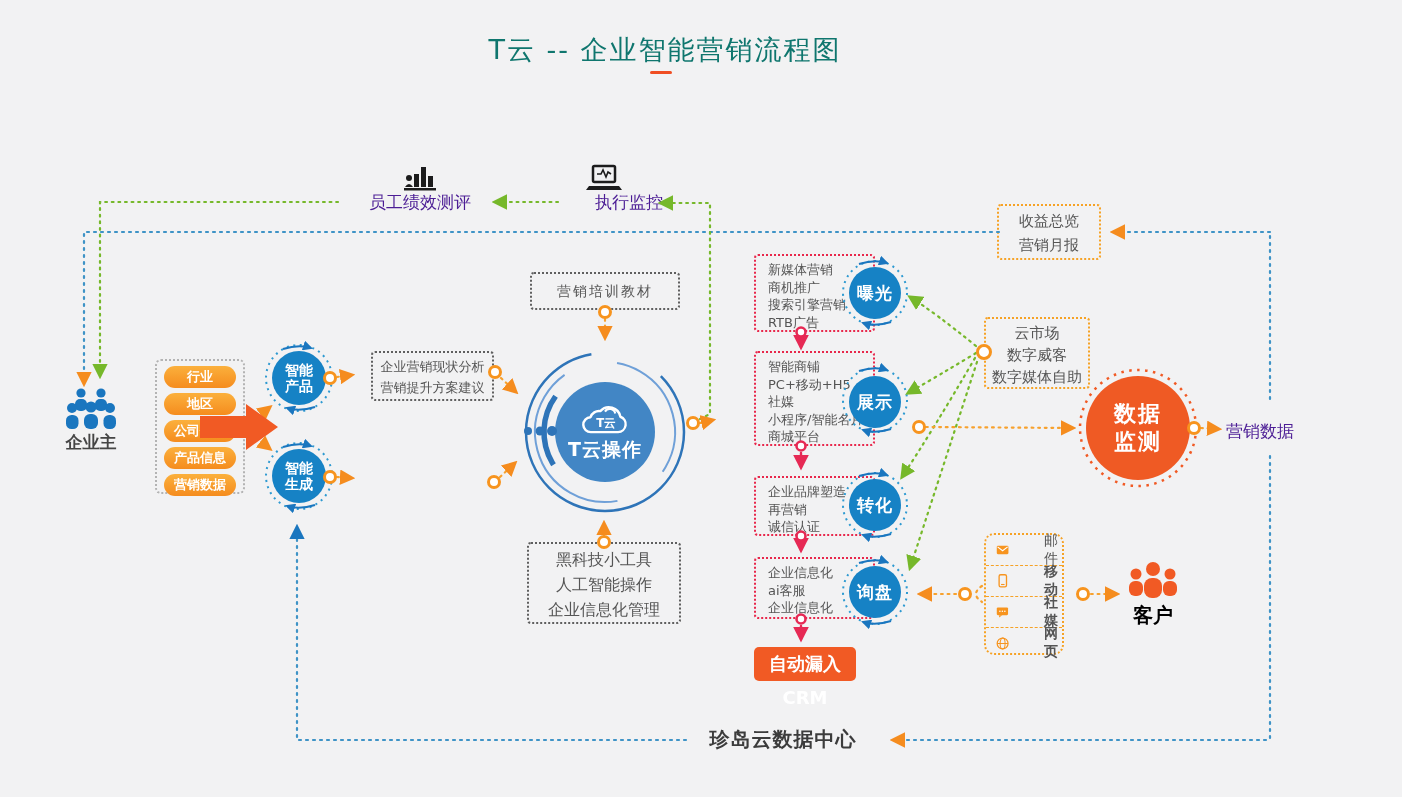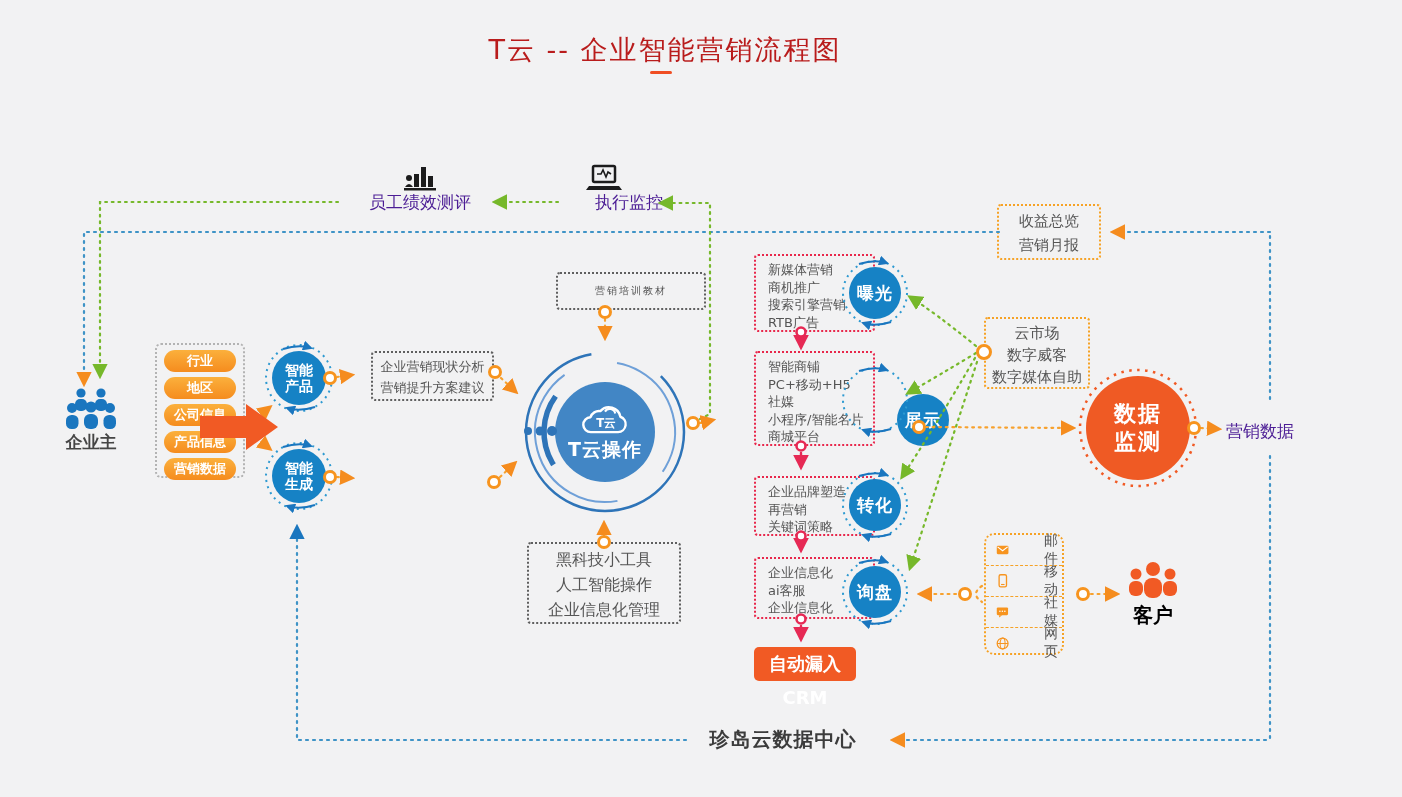--- a/index.html
+++ b/index.html
@@ -24,23 +24,23 @@
           background:#4286c5;display:flex;flex-direction:column;align-items:center;justify-content:center;z-index:3;}
   .tcloud .op{color:#fff;font-weight:bold;font-size:19px;margin-top:-2px;letter-spacing:1px;}
   
   .dmcircle{position:absolute;left:1086px;top:376px;width:104px;height:104px;border-radius:50%;background:#ef5a24;
             color:#fff;font-weight:bold;font-size:22px;line-height:28px;display:flex;flex-direction:column;
             align-items:center;justify-content:center;z-index:3;letter-spacing:2px;}
   .crm{position:absolute;left:754px;top:647px;width:102px;height:34px;border-radius:5px;background:#f15a24;
        color:#fff;font-weight:bold;font-size:18px;text-align:center;line-height:34px;z-index:3;}
   .funnel-items{padding:5px 0 0 12px;font-size:13px;line-height:17.5px;color:#555;}
   .chan-row{height:30px;display:flex;align-items:center;padding-left:10px;gap:24px;}
-  .chan-row + .chan-row{border-top:1px dashed #f6a225;}
+  .chan-row + .chan-row{border-top:1px dashed #f6a225;font-weight:bold;}
   .chan-row .txt{font-size:14px;color:#555;margin-left:7px;}
-  .title{position:absolute;left:390px;top:32px;width:550px;text-align:center;font-size:27px;color:#b91c1c;letter-spacing:2px;}
+  .title{position:absolute;left:390px;top:32px;width:550px;text-align:center;font-size:27px;color:#0f766e;letter-spacing:2px;}
   .tick{position:absolute;left:650px;top:71px;width:22px;height:3px;background:#f04e23;border-radius:2px;}
   svg.layer{position:absolute;left:0;top:0;z-index:5;pointer-events:none;}
   .z2{z-index:2;}
 </style>
 </head>
 <body>
 
 <div id="stage">
 
   <div class="title">T云 -- 企业智能营销流程图</div>
@@ -56,39 +56,39 @@
   </svg>
   <div class="abs lbl" style="left:340px;top:191px;width:160px;text-align:center;font-size:17px;">员工绩效测评</div>
 
   <svg class="abs" style="left:584px;top:164px;" width="40" height="28" viewBox="0 0 40 28">
     <rect x="9" y="2" width="22" height="16" rx="1.5" fill="none" stroke="#1c1c1c" stroke-width="2.5"></rect>
     <polyline points="13,10 17,10 19,6 22,13 24,8 27,10" fill="none" stroke="#1c1c1c" stroke-width="1.6"></polyline>
     <path d="M5,22 L35,22 L38,26 L2,26 z" fill="#1c1c1c"></path>
   </svg>
   <div class="abs lbl" style="left:548px;top:191px;width:115px;text-align:right;font-size:17px;">执行监控</div>
 
-  <div class="box z2" style="left:556px;top:272px;width:150px;height:38px;line-height:34px;font-size:10px;letter-spacing:2px;">营销培训教材</div>
+  <div class="box z2" style="left:530px;top:272px;width:150px;height:38px;line-height:34px;font-size:14px;letter-spacing:2px;">营销培训教材</div>
 
   <svg class="abs" style="left:64px;top:388px;" width="54" height="44" viewBox="0 0 54 44">
     <g fill="#1a76bf">
       <circle cx="17" cy="5" r="4.6"></circle>
         <rect x="11" y="11" width="12" height="12" rx="5"></rect>
       <circle cx="37" cy="5" r="4.6"></circle>
         <rect x="31" y="11" width="12" height="12" rx="5"></rect>
       <circle cx="8" cy="20" r="5"></circle>
         <rect x="2" y="27" width="12.5" height="14" rx="5.5"></rect>
       <circle cx="27" cy="19" r="5.6"></circle>
         <rect x="20" y="26" width="14" height="15" rx="6"></rect>
       <circle cx="46" cy="20" r="5"></circle>
         <rect x="39.5" y="27" width="12.5" height="14" rx="5.5"></rect>
     </g>
   </svg>
   <div class="abs" style="left:54px;top:431px;width:74px;text-align:center;font-size:17px;font-weight:600;color:#454545;">企业主</div>
 
-  <div class="box box-lgray z2" style="left:155px;top:343px;width:90px;height:135px;border-radius:6px;">
+  <div class="box box-lgray z2" style="left:155px;top:359px;width:90px;height:135px;border-radius:6px;">
     <div class="pill">行业</div>
     <div class="pill">地区</div>
     <div class="pill">公司信息</div>
     <div class="pill">产品信息</div>
     <div class="pill">营销数据</div>
   </div>
 
   <div class="bcircle sm-circle" style="left:272px;top:351px;">
     <span>智能</span>
     <span>产品</span>
@@ -133,33 +133,33 @@
       <div>PC+移动+H5</div>
       <div>社媒</div>
       <div>小程序/智能名片</div>
       <div>商城平台</div>
     </div>
   </div>
   <div class="box box-red z2" style="left:754px;top:476px;width:121px;height:60px;">
     <div class="funnel-items">
       <div>企业品牌塑造</div>
       <div>再营销</div>
-      <div>关键词策略</div>
+      <div>诚信认证</div>
     </div>
   </div>
   <div class="box box-red z2" style="left:754px;top:557px;width:121px;height:62px;">
     <div class="funnel-items">
       <div>企业信息化</div>
       <div>ai客服</div>
       <div>企业信息化</div>
     </div>
   </div>
 
   <div class="bcircle fn-circle" style="left:849px;top:267px;">曝光</div>
-  <div class="bcircle fn-circle" style="left:849px;top:394px;margin-left:48px;">展示</div>
+  <div class="bcircle fn-circle" style="left:849px;top:376px;">展示</div>
   <div class="bcircle fn-circle" style="left:849px;top:479px;">转化</div>
   <div class="bcircle fn-circle" style="left:849px;top:566px;">询盘</div>
 
   <div class="crm">自动漏入CRM</div>
 
   <div class="box box-orange z2" style="left:997px;top:204px;width:104px;height:56px;font-size:15px;line-height:24px;padding-top:3px;">
     <div>收益总览</div>
     <div>营销月报</div>
   </div>
 

